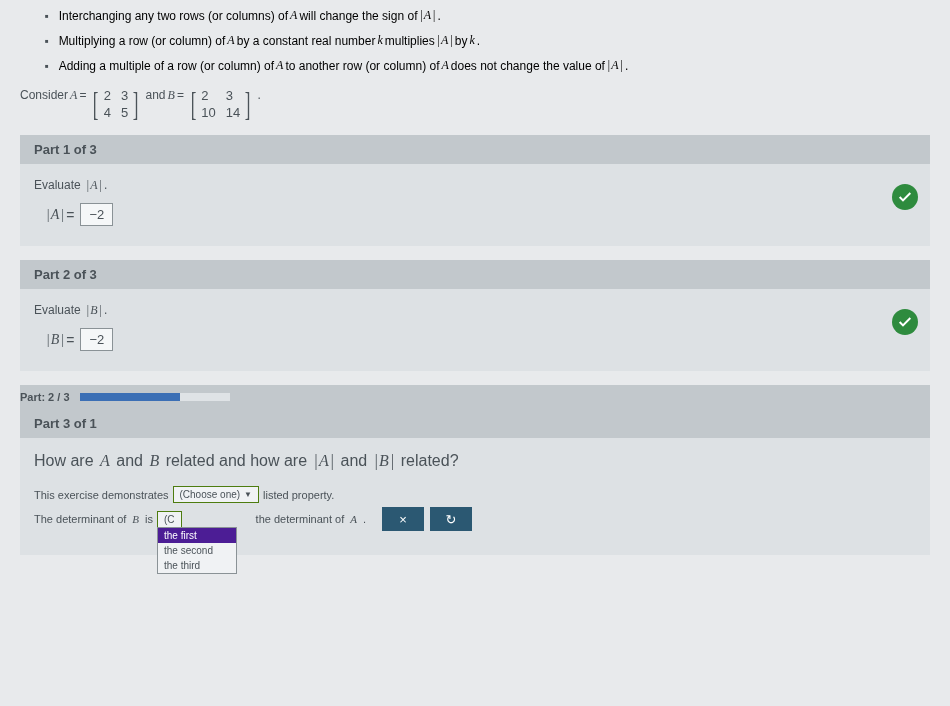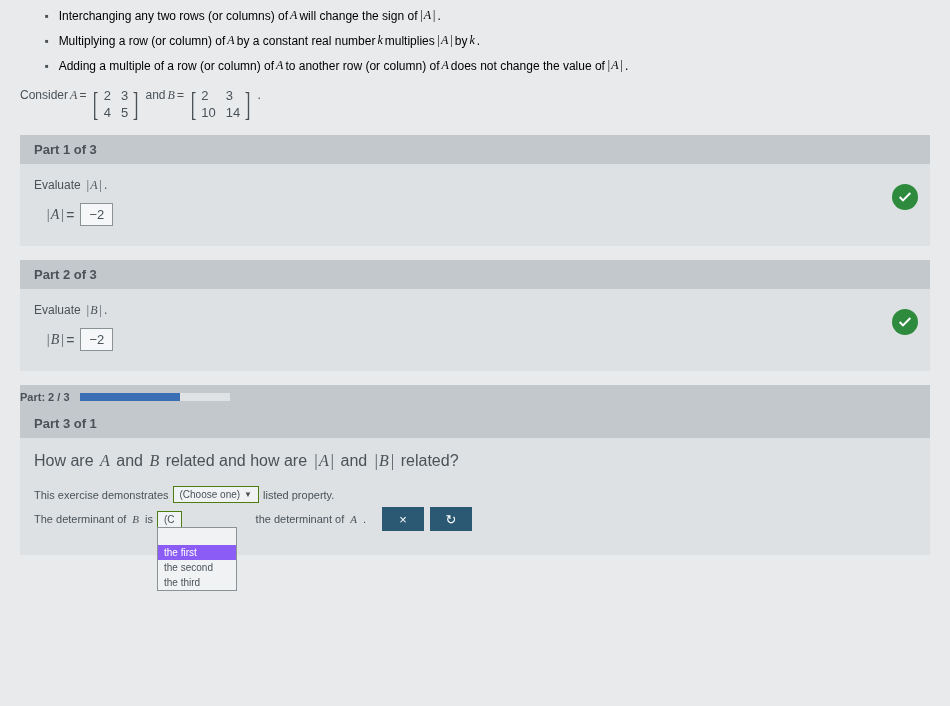--- a/index.html
+++ b/index.html
@@ -97,21 +97,21 @@
   position: absolute;
   top: 100%;
   left: -1px;
   border: 1px solid #8a9296;
   background: #f0f2f4;
   font-size: 10px;
   min-width: 80px;
   z-index: 10;
 }
 .dropdown-opt { padding: 2px 6px; white-space: nowrap; }
-.dropdown-opt.sel { background: #8b5cf6; color: #fff; margin-top: 17px; }
+.dropdown-opt.sel { background: #4c1d95; color: #fff; }
 .btn-group { display: inline-flex; gap: 6px; margin-left: 12px; vertical-align: middle; }
 .btn {
   background: #2b5872;
   color: #fff;
   border: none;
   width: 42px;
   height: 24px;
   font-size: 13px;
   display: flex;
   align-items: center;

